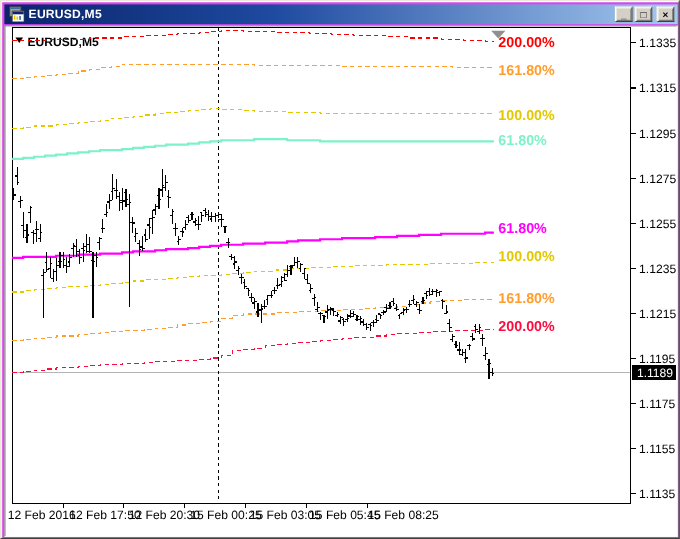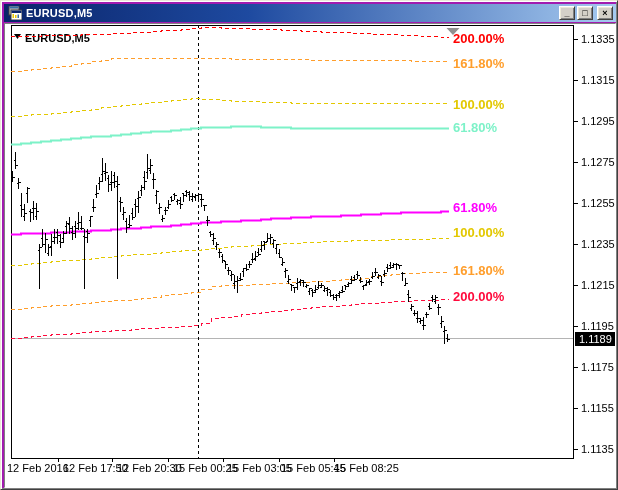--- a/index.html
+++ b/index.html
@@ -1,19 +1,19 @@
 <!DOCTYPE html>
 <html><head>
 <meta charset="utf-8">
 <style>
   html,body{margin:0;padding:0;background:#808080;}
   *{box-sizing:border-box;}
   .window{
     position:relative;width:618px;height:490px;
-    background:#a21caf;
+    background:#d946ef;
     border-top:1px solid #ECE9D8;border-left:1px solid #ECE9D8;
     border-right:1px solid #404040;border-bottom:1px solid #404040;
     box-shadow:inset 1px 1px 0 #fff, inset -1px -1px 0 #808080;
     font-family:"Liberation Sans",sans-serif;
   }
   .titlebar{
     position:absolute;left:3px;top:3px;width:612px;height:18px;
     background:linear-gradient(90deg,#0A246A 0%,#1E4AA0 40%,#A6CAF0 100%);
     display:flex;align-items:center;padding:0 2px;
   }

